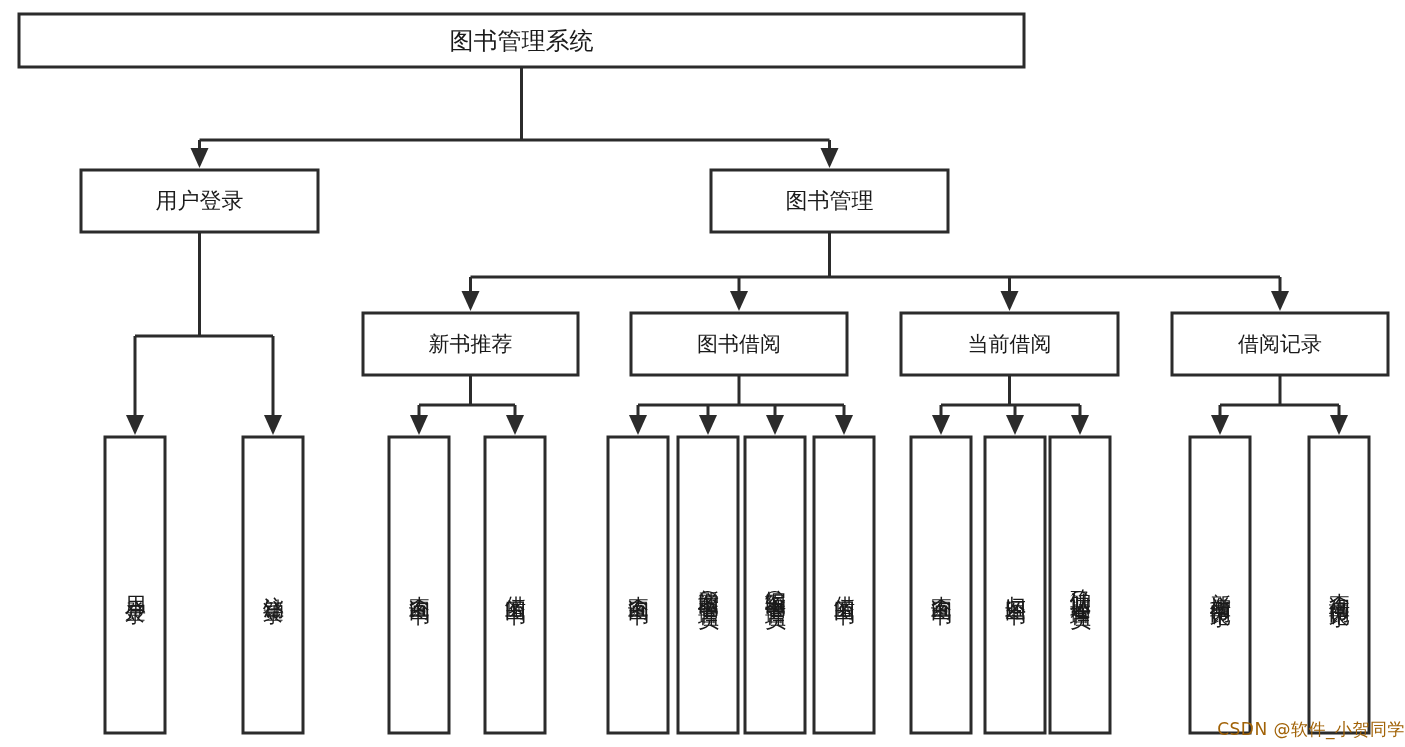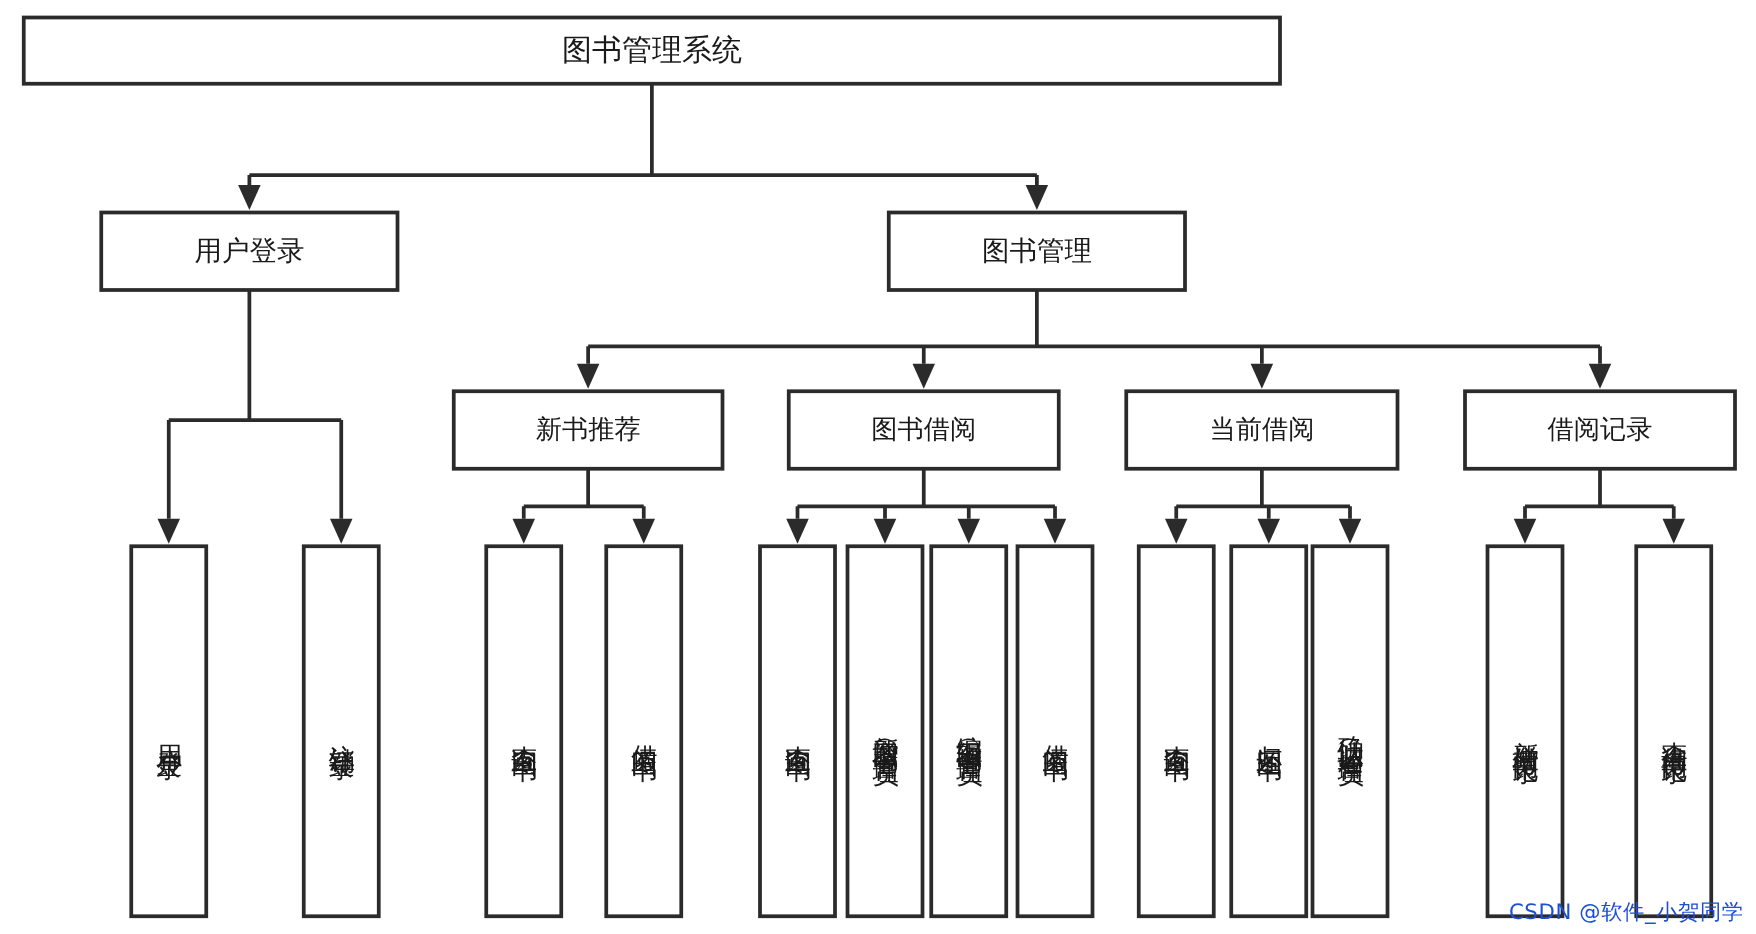--- a/index.html
+++ b/index.html
@@ -45,24 +45,24 @@
     font-size:21px;
     color:#1a1a1a;
     letter-spacing:3px;
     line-height:1;
     text-align:center;
     white-space:nowrap;
     pointer-events:none;
   }
   .watermark{
     position:absolute;
-    right:10px;
+    right:0;
     bottom:6px;
     font-size:17px;
-    color:#1d4ed8;
+    color:#a16207;
     font-family:"DejaVu Sans","Liberation Sans",sans-serif;
     white-space:nowrap;
     letter-spacing:0.5px;
   }
 </style>
 </head>
 <body>
 
 <svg id="canvas" viewBox="0 0 1405 747" xmlns="http://www.w3.org/2000/svg">
   <g id="connectors">

